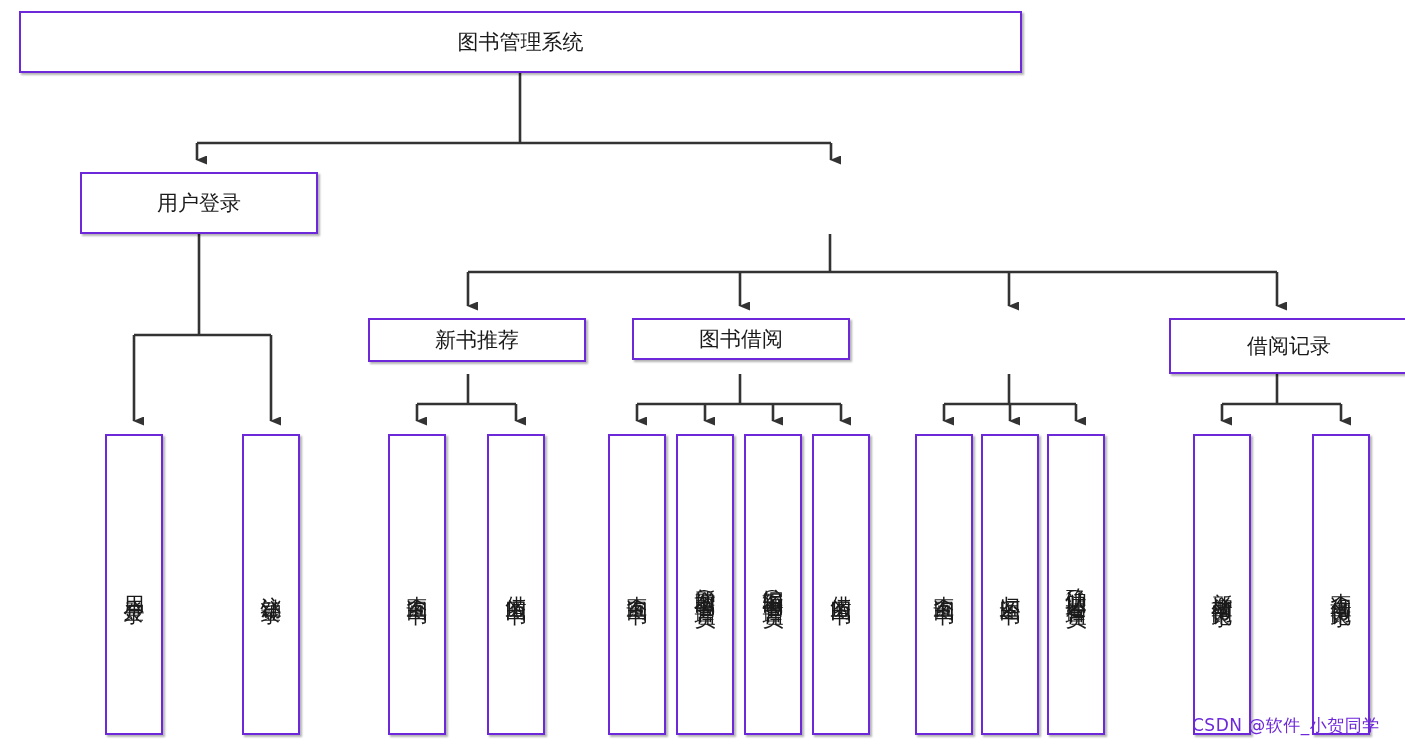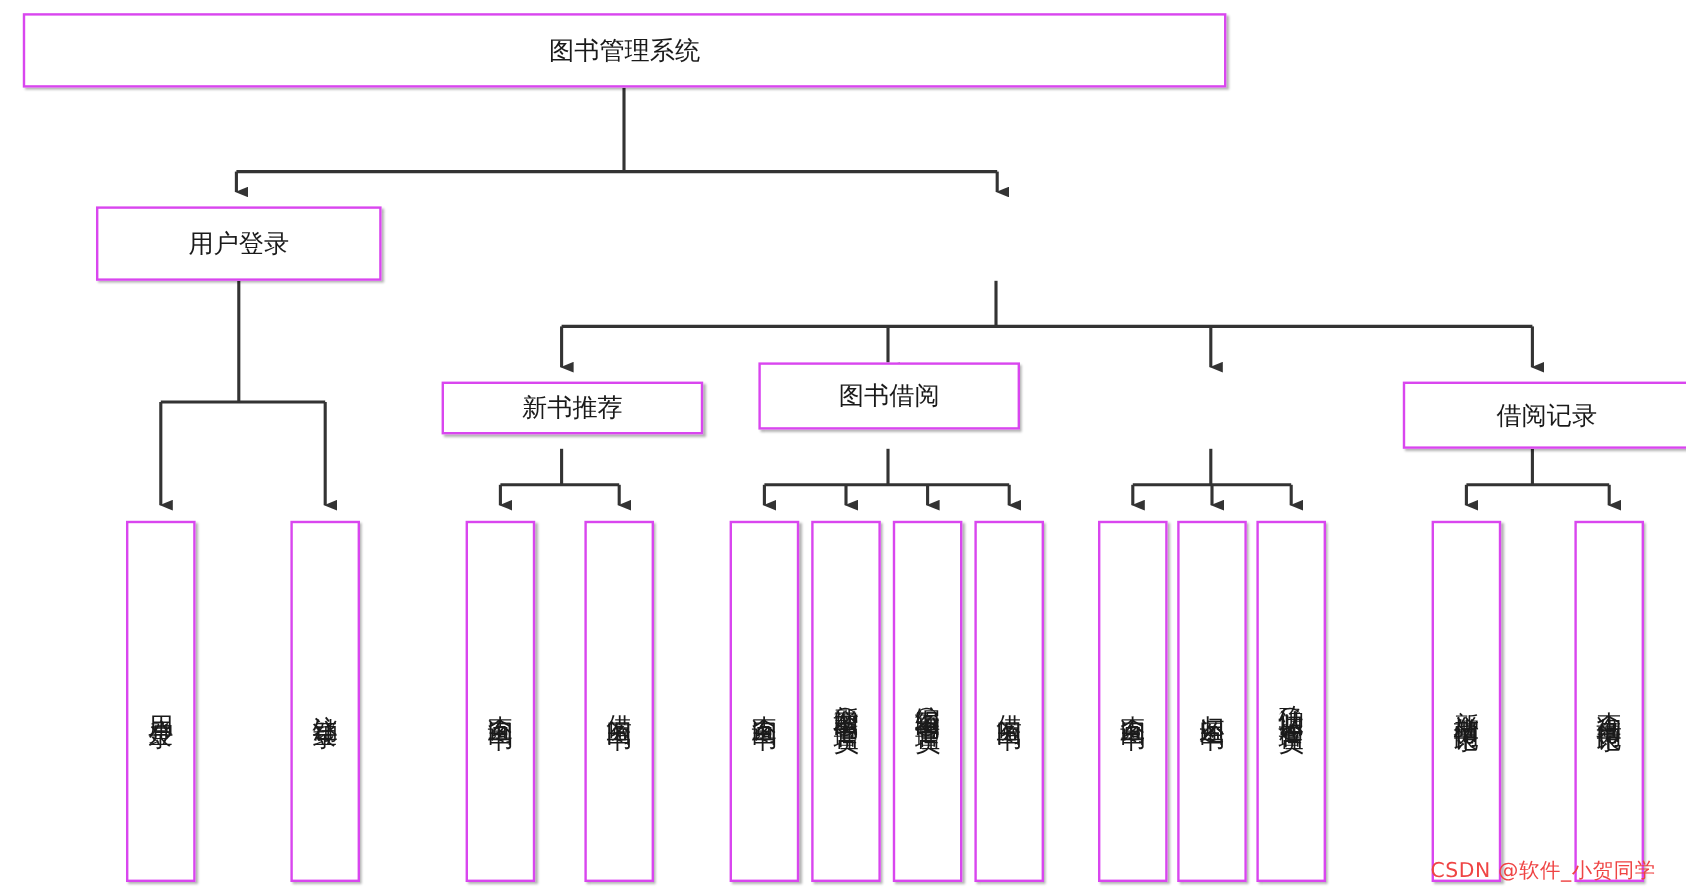--- a/index.html
+++ b/index.html
@@ -23,21 +23,21 @@
     position: absolute;
     left: 0;
     top: 0;
     width: 1405px;
     height: 747px;
   }
   .node-box {
     position: absolute;
     box-sizing: border-box;
     background: #ffffff;
-    border: 2px solid #d946ef;
+    border: 2px solid #6d28d9;
     box-shadow: 2px 2px 2px rgba(0,0,0,0.30);
     display: flex;
     align-items: center;
     justify-content: center;
     overflow: hidden;
   }
   .node-label {
     color: #1a1a1a;
     text-align: center;
     line-height: 1.18;
@@ -49,21 +49,21 @@
   }
   .node-box.vertical .node-label {
     font-size: 21px;
     writing-mode: vertical-rl;
     text-orientation: upright;
     letter-spacing: 3px;
     line-height: 1.05;
   }
   .watermark {
     position: absolute;
-    color: #ef4444;
+    color: #6d28d9;
     font-size: 17px;
     letter-spacing: 0.5px;
     white-space: nowrap;
     pointer-events: none;
   }
 </style>
 </head>
 <body>
 
 <div id="diagram-root">
@@ -136,21 +136,21 @@
 
   <div class="node-box horizontal" style="left:80px; top:172px; width:238px; height:62px;">
     <span class="node-label">用户登录</span>
   </div>
 
 
   <div class="node-box horizontal" style="left:368px; top:318px; width:218px; height:44px;">
     <span class="node-label">新书推荐</span>
   </div>
 
-  <div class="node-box horizontal" style="left:632px; top:302px; width:218px; height:56px;">
+  <div class="node-box horizontal" style="left:632px; top:318px; width:218px; height:42px;">
     <span class="node-label">图书借阅</span>
   </div>
 
 
   <div class="node-box horizontal" style="left:1169px; top:318px; width:240px; height:56px;">
     <span class="node-label">借阅记录</span>
   </div>
 
   <div class="node-box vertical" style="left:105px; top:434px; width:58px; height:301px;">
     <span class="node-label">用户登录</span>

